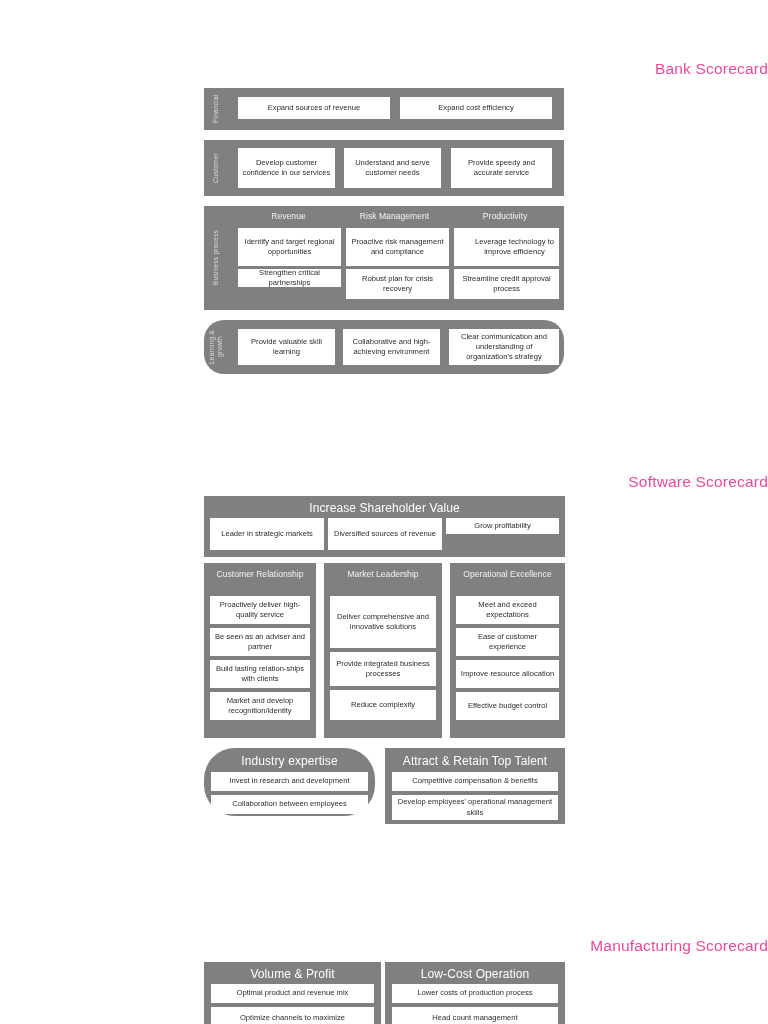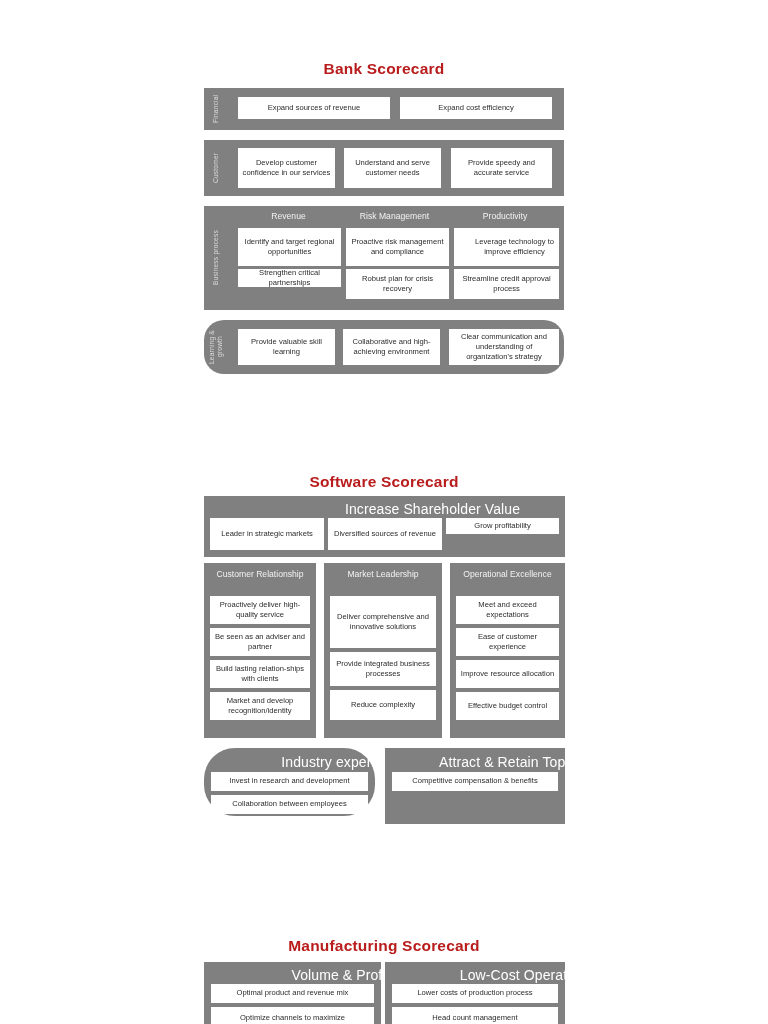--- a/index.html
+++ b/index.html
@@ -13,25 +13,25 @@
   .page {
     position: relative;
     width: 768px;
     height: 1024px;
   }
 
   
   .sc-title {
     position: absolute;
     width: 768px;
-    text-align: center;
+    text-align: right;
     font-size: 15.5px;
-    color: #b91c1c;
+    color: #ec4899;
     letter-spacing: .2px;
-    font-weight: 700;
+    font-weight: 400;
   }
 
   
   .panel {
     position: absolute;
     background: #808080;
   }
 
   
   .side-label {
@@ -62,25 +62,24 @@
     text-align: center;
     display: flex;
     align-items: center;
     justify-content: center;
     padding: 2px 4px;
   }
 
   
   .band-head {
     color: #ffffff;
-    font-size: 14px;
+    font-size: 12px;
     text-align: center;
     line-height: 1.2;
     letter-spacing: .1px;
-    margin-left: 48px;
   }
   .col-head {
     color: #f2f2f2;
     font-size: 8.6px;
     text-align: center;
     line-height: 1.2;
   }
 
   
   #bank-title { top: 60px; }
@@ -245,20 +244,21 @@
 
   <div class="panel" id="sw-industry">
     <div class="band-head sw2-head">Industry expertise</div>
     <div class="obj" id="ind-b1">Invest in research and development</div>
     <div class="obj" id="ind-b2">Collaboration between employees</div>
   </div>
 
   <div class="panel" id="sw-talent">
     <div class="band-head sw2-head">Attract &amp; Retain Top Talent</div>
     <div class="obj" id="tal-b1">Competitive compensation &amp; benefits</div>
+    <div class="obj" id="tal-b2">Develop employees' operational management skills</div>
   </div>
 
   <div class="sc-title" id="mf-title">Manufacturing Scorecard</div>
 
   <div class="panel" id="mf-volume">
     <div class="band-head mf-head">Volume &amp; Profit</div>
     <div class="obj" id="mf-v-b1">Optimal product and revenue mix</div>
     <div class="obj" id="mf-v-b2">Optimize channels to maximize</div>
   </div>
 

